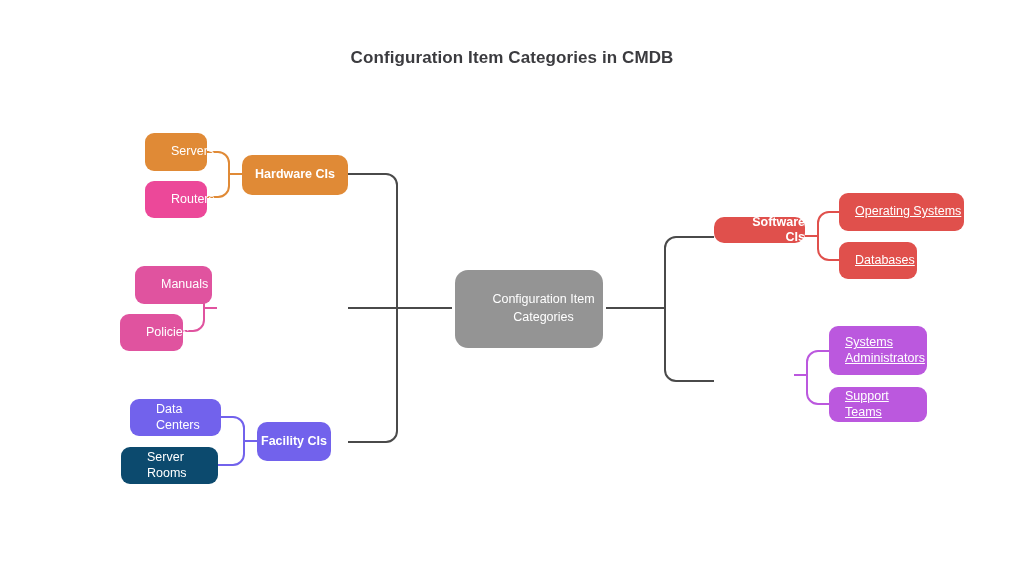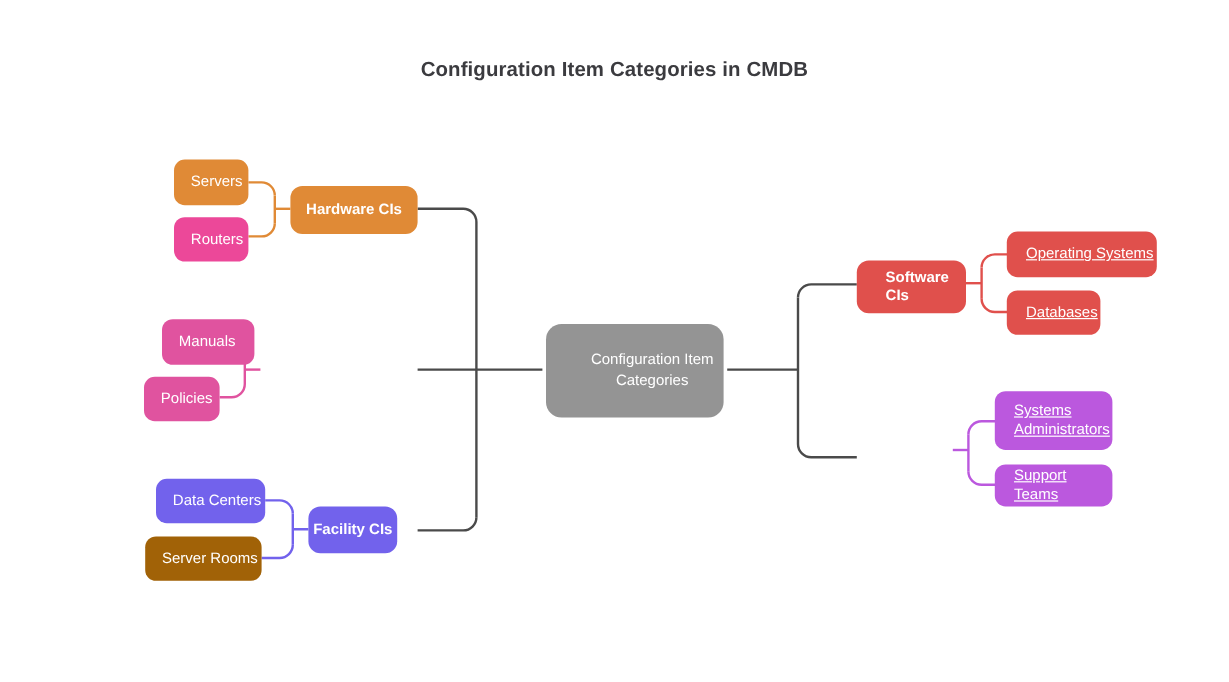--- a/index.html
+++ b/index.html
@@ -48,32 +48,32 @@
     box-sizing: border-box;
     border-radius: 9px;
     color: #ffffff;
     display: flex;
     align-items: center;
     line-height: 1.22;
   }
 
   .node.branch {
     justify-content: center;
-    text-align: left;
+    text-align: right;
     font-weight: bold;
     font-size: 12.5px;
     border-radius: 10px;
   }
 
   .node.leaf {
     justify-content: flex-start;
     text-align: left;
     font-weight: normal;
     font-size: 12.5px;
-    padding-left: 14px;
+    padding-left: 26px;
     border-radius: 9px;
   }
 
   .node.leaf.rightleaf {
     padding-left: 16px;
     text-decoration: underline;
   }
 
   #root-node {
     position: absolute;
@@ -169,25 +169,25 @@
   <div class="node leaf" style="left:120px; top:314px; width:63px; height:37px; background:#e0539f;">
     <span>Policies</span>
   </div>
 
   <div class="node branch" style="left:257px; top:422px; width:74px; height:39px; background:#7262ec;">
     <span>Facility CIs</span>
   </div>
   <div class="node leaf" style="left:130px; top:399px; width:91px; height:37px; background:#7262ec;">
     <span>Data Centers</span>
   </div>
-  <div class="node leaf" style="left:121px; top:447px; width:97px; height:37px; background:#a16207;">
+  <div class="node leaf" style="left:121px; top:447px; width:97px; height:37px; background:#0c4a6e;">
     <span>Server Rooms</span>
   </div>
 
-  <div class="node branch" style="left:714px; top:217px; width:91px; height:44px; background:#e0504c;padding-left:24px;">
+  <div class="node branch" style="left:714px; top:217px; width:91px; height:26px; background:#e0504c;padding-left:24px;">
     <span>Software CIs</span>
   </div>
   <div class="node leaf rightleaf" style="left:839px; top:193px; width:125px; height:38px; background:#e0504c;">
     <span>Operating Systems</span>
   </div>
   <div class="node leaf rightleaf" style="left:839px; top:242px; width:78px; height:37px; background:#e0504c;">
     <span>Databases</span>
   </div>
 
   <div class="node leaf rightleaf" style="left:829px; top:326px; width:98px; height:49px; background:#bb58de;">

